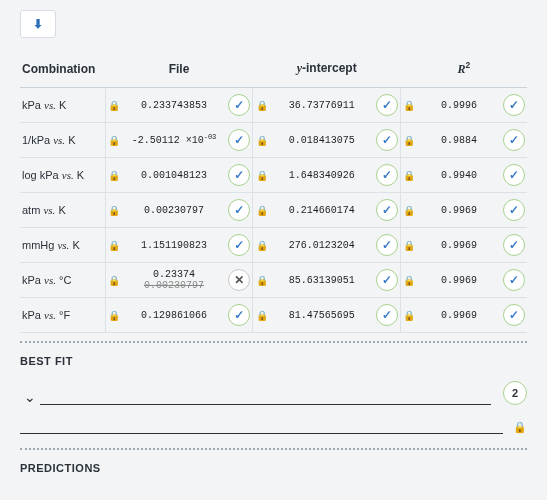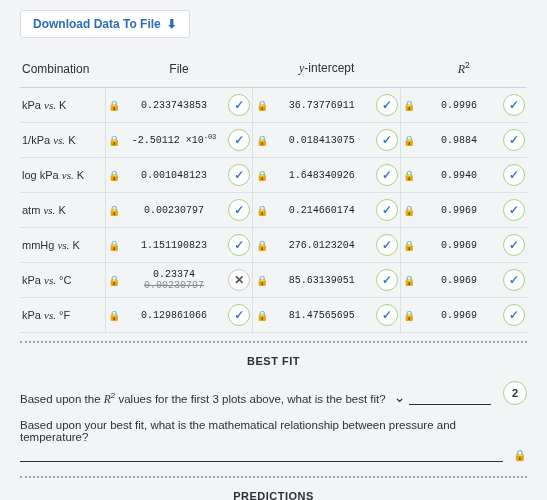--- a/index.html
+++ b/index.html
@@ -25,21 +25,21 @@
     gap: 6px;
     margin-bottom: 14px;
     cursor: pointer;
   }
   .dl-icon { font-size: 12px; }
   table.grid {
     width: 100%;
     border-collapse: collapse;
   }
   .grid th {
-    font-weight: 400;
+    font-weight: 700;
     font-size: 12px;
     padding: 8px 4px 10px;
     text-align: center;
     border-bottom: 1px solid #c9d2d8;
   }
   .grid th.combo { text-align: left; padding-left: 2px;}
   .grid td {
     padding: 6px 2px;
     border-bottom: 1px solid #dbe2e7;
     vertical-align: middle;
@@ -105,21 +105,20 @@
     border: none;
     border-top: 2px dotted #9aa6af;
     margin: 8px 0 12px;
   }
   .section-title {
     font-size: 11px;
     font-weight: 700;
     letter-spacing: 0.5px;
     color: #2a3138;
     margin: 6px 0 14px;
-    text-align: center;
   }
   .question {
     font-size: 11.5px;
     color: #2a3138;
     margin: 10px 0 14px;
     display: flex;
     align-items: flex-end;
     flex-wrap: wrap;
     gap: 4px;
   }
@@ -157,21 +156,20 @@
   }
   i.var { font-style: italic; font-family: Georgia, serif;}
   sup { font-size: 0.7em; }
 </style>
 </head>
 <body>
 
 
 
 <button class="download-btn">
-  <span>Download Data To File</span>
   <span class="dl-icon">⬇</span>
 </button>
 
 <table class="grid">
   <thead>
     <tr>
       <th class="combo">Combination</th>
       <th>File</th>
       <th><i class="var">y</i>-intercept</th>
       <th><i class="var">R</i><sup>2</sup></th>
@@ -350,28 +348,26 @@
         </td>
       </tr>
     </tbody>
 </table>
 
 <hr class="dotted">
 
 <div class="section-title">BEST FIT</div>
 
 <div class="question">
-  <span>Based upon the <i class="var">R</i><sup>2</sup> values for the first 3 plots above, what is the best fit?</span>
   <span class="chev">⌄</span>
   <span class="q-line"></span>
   <span class="attempt-badge">2</span>
 </div>
 
 <div class="question">
-  <span>Based upon your best fit, what is the mathematical relationship between pressure and temperature?</span>
   <span class="q-line" style="min-width:20px;"></span>
   <span class="small-lock">🔒</span>
 </div>
 
 <hr class="dotted">
 
 <div class="section-title">PREDICTIONS</div>
 
 
 

